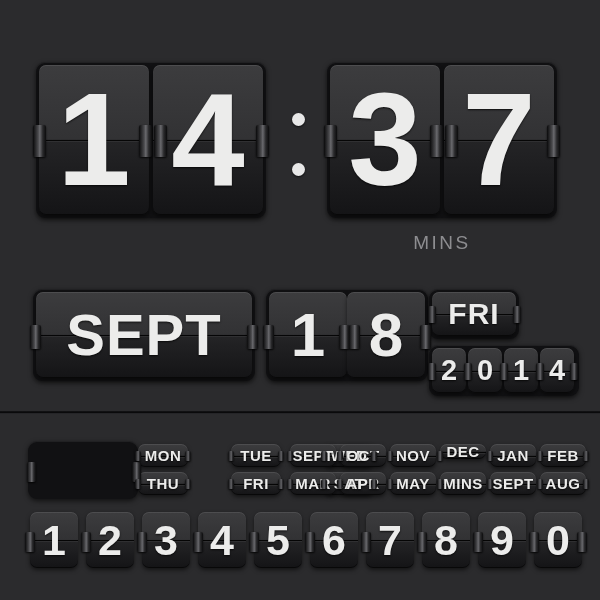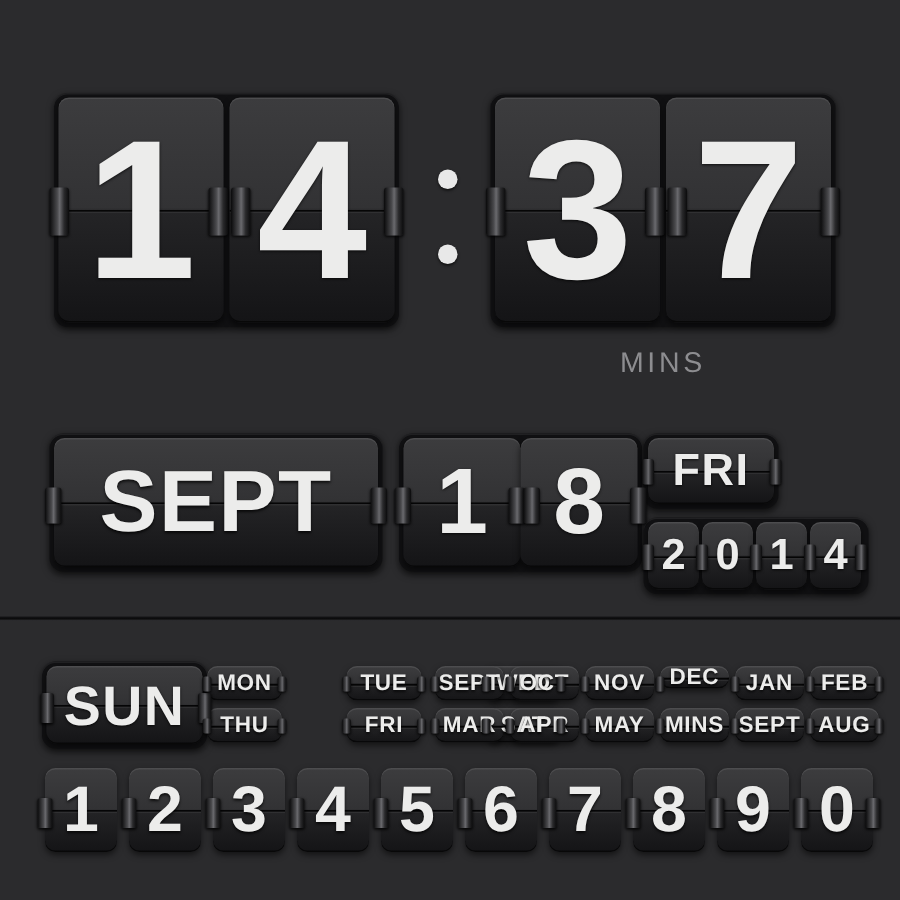--- a/index.html
+++ b/index.html
@@ -197,23 +197,20 @@
       <div class="tile year-digit" style="left: 540px; top: 348px;">
         <div class="glyph">4</div>
       </div>
       <div class="pin" style="left: 536px; top: 363px; width: 8px; height: 17px;"></div>
       <div class="pin" style="left: 570px; top: 363px; width: 8px; height: 17px;"></div>
     </div>
 
   <div class="divider" style="top:411px;"></div>
 
   <div class="panel" style="left:28px; top:441px; width:110px; height:58px;"></div>
-  <div class="tile sun-tile" style="left:31px; top:444px;">
-    <div class="glyph">SUN</div>
-  </div>
   <div class="pin" style="left:27px;  top:462px; width:9px; height:20px;"></div>
   <div class="pin" style="left:132px; top:462px; width:9px; height:20px;"></div>
 
   <div id="weekday-grid">
       <div class="tile mini-tile" style="left: 138px; top: 444px; width: 50px; height: 23px;">
         <div class="glyph">MON</div>
       </div>
       <div class="pin" style="left: 135px; top: 451px; width: 6px; height: 10px;"></div>
       <div class="pin" style="left: 185px; top: 451px; width: 6px; height: 10px;"></div>
       <div class="tile mini-tile" style="left: 231px; top: 444px; width: 50px; height: 23px;">

